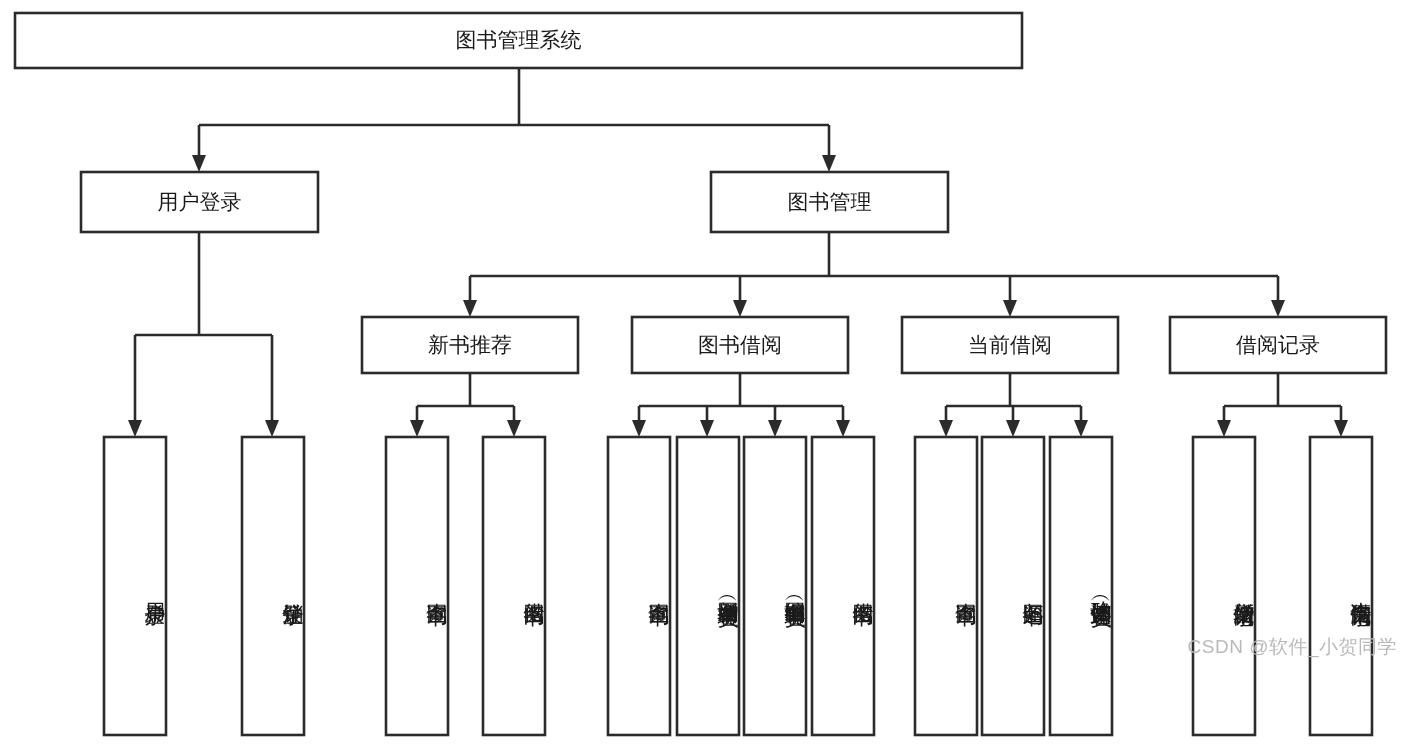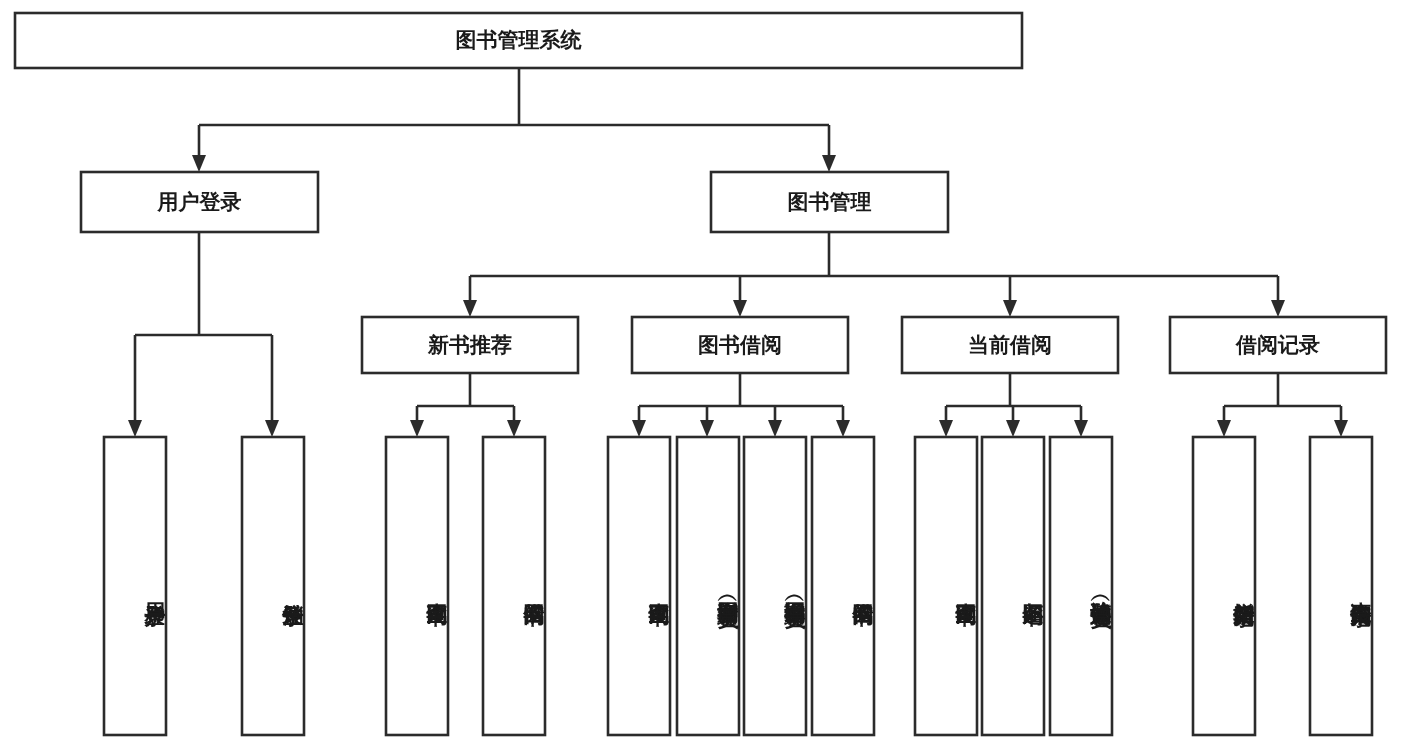--- a/index.html
+++ b/index.html
@@ -11,21 +11,20 @@
     width: 1405px;
     height: 747px;
     font-family: "Liberation Sans", "DejaVu Sans", sans-serif;
     overflow: hidden;
   }
   #diagram-root {
     position: relative;
     width: 1405px;
     height: 664px;
     background: #ffffff;
-    font-weight: bold;
   }
   svg#tree-svg {
     position: absolute;
     left: 0;
     top: 0;
     width: 1405px;
     height: 747px;
   }
   .node-box {
     fill: #ffffff;
@@ -196,14 +195,15 @@
       <div class="leaf-hit" style="left: 982px; top: 437px; width: 62px; height: 298px;"></div>
       <div class="leaf-label-v" style="left: 982px; top: 449px; width: 62px; height: 278px;">归还图书</div>
       <div class="leaf-hit" style="left: 1050px; top: 437px; width: 62px; height: 298px;"></div>
       <div class="leaf-label-v" style="left: 1050px; top: 449px; width: 62px; height: 278px;">确认归还（管理员）</div>
       <div class="leaf-hit" style="left: 1193px; top: 437px; width: 62px; height: 298px;"></div>
       <div class="leaf-label-v" style="left: 1193px; top: 449px; width: 62px; height: 278px;">新增借阅记录</div>
       <div class="leaf-hit" style="left: 1310px; top: 437px; width: 62px; height: 298px;"></div>
       <div class="leaf-label-v" style="left: 1310px; top: 449px; width: 62px; height: 278px;">查询借阅记录</div>
     </div>
 
+  <div id="watermark">CSDN @软件_小贺同学</div>
 
 </div>
 
 </body></html>

